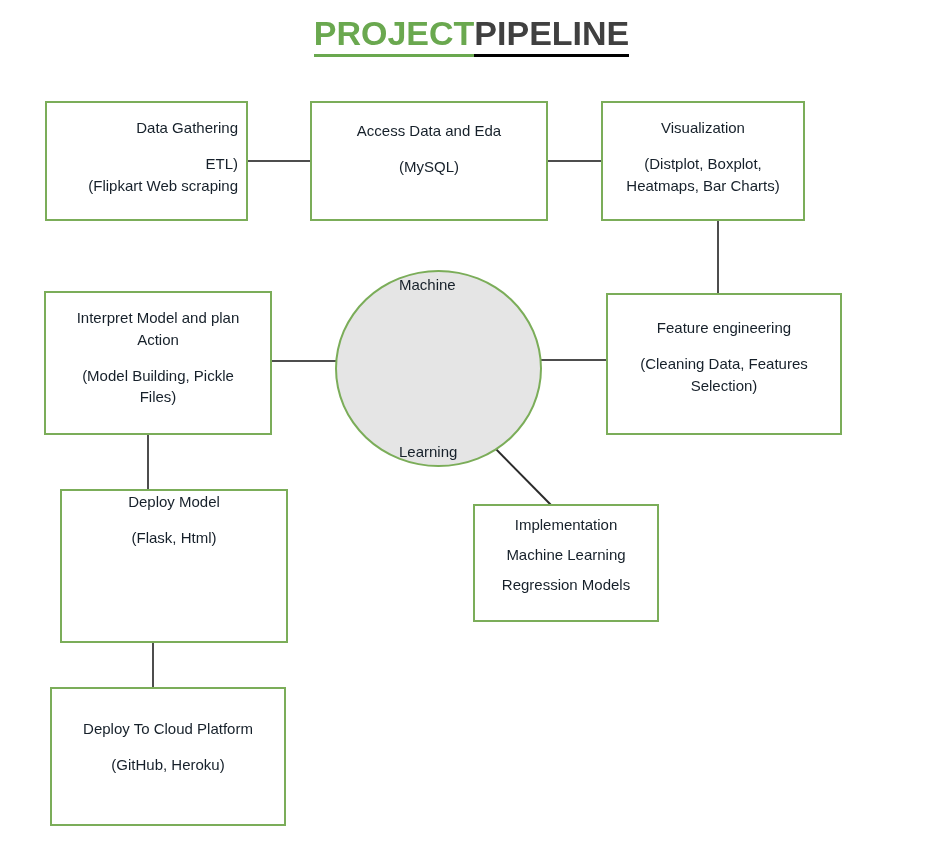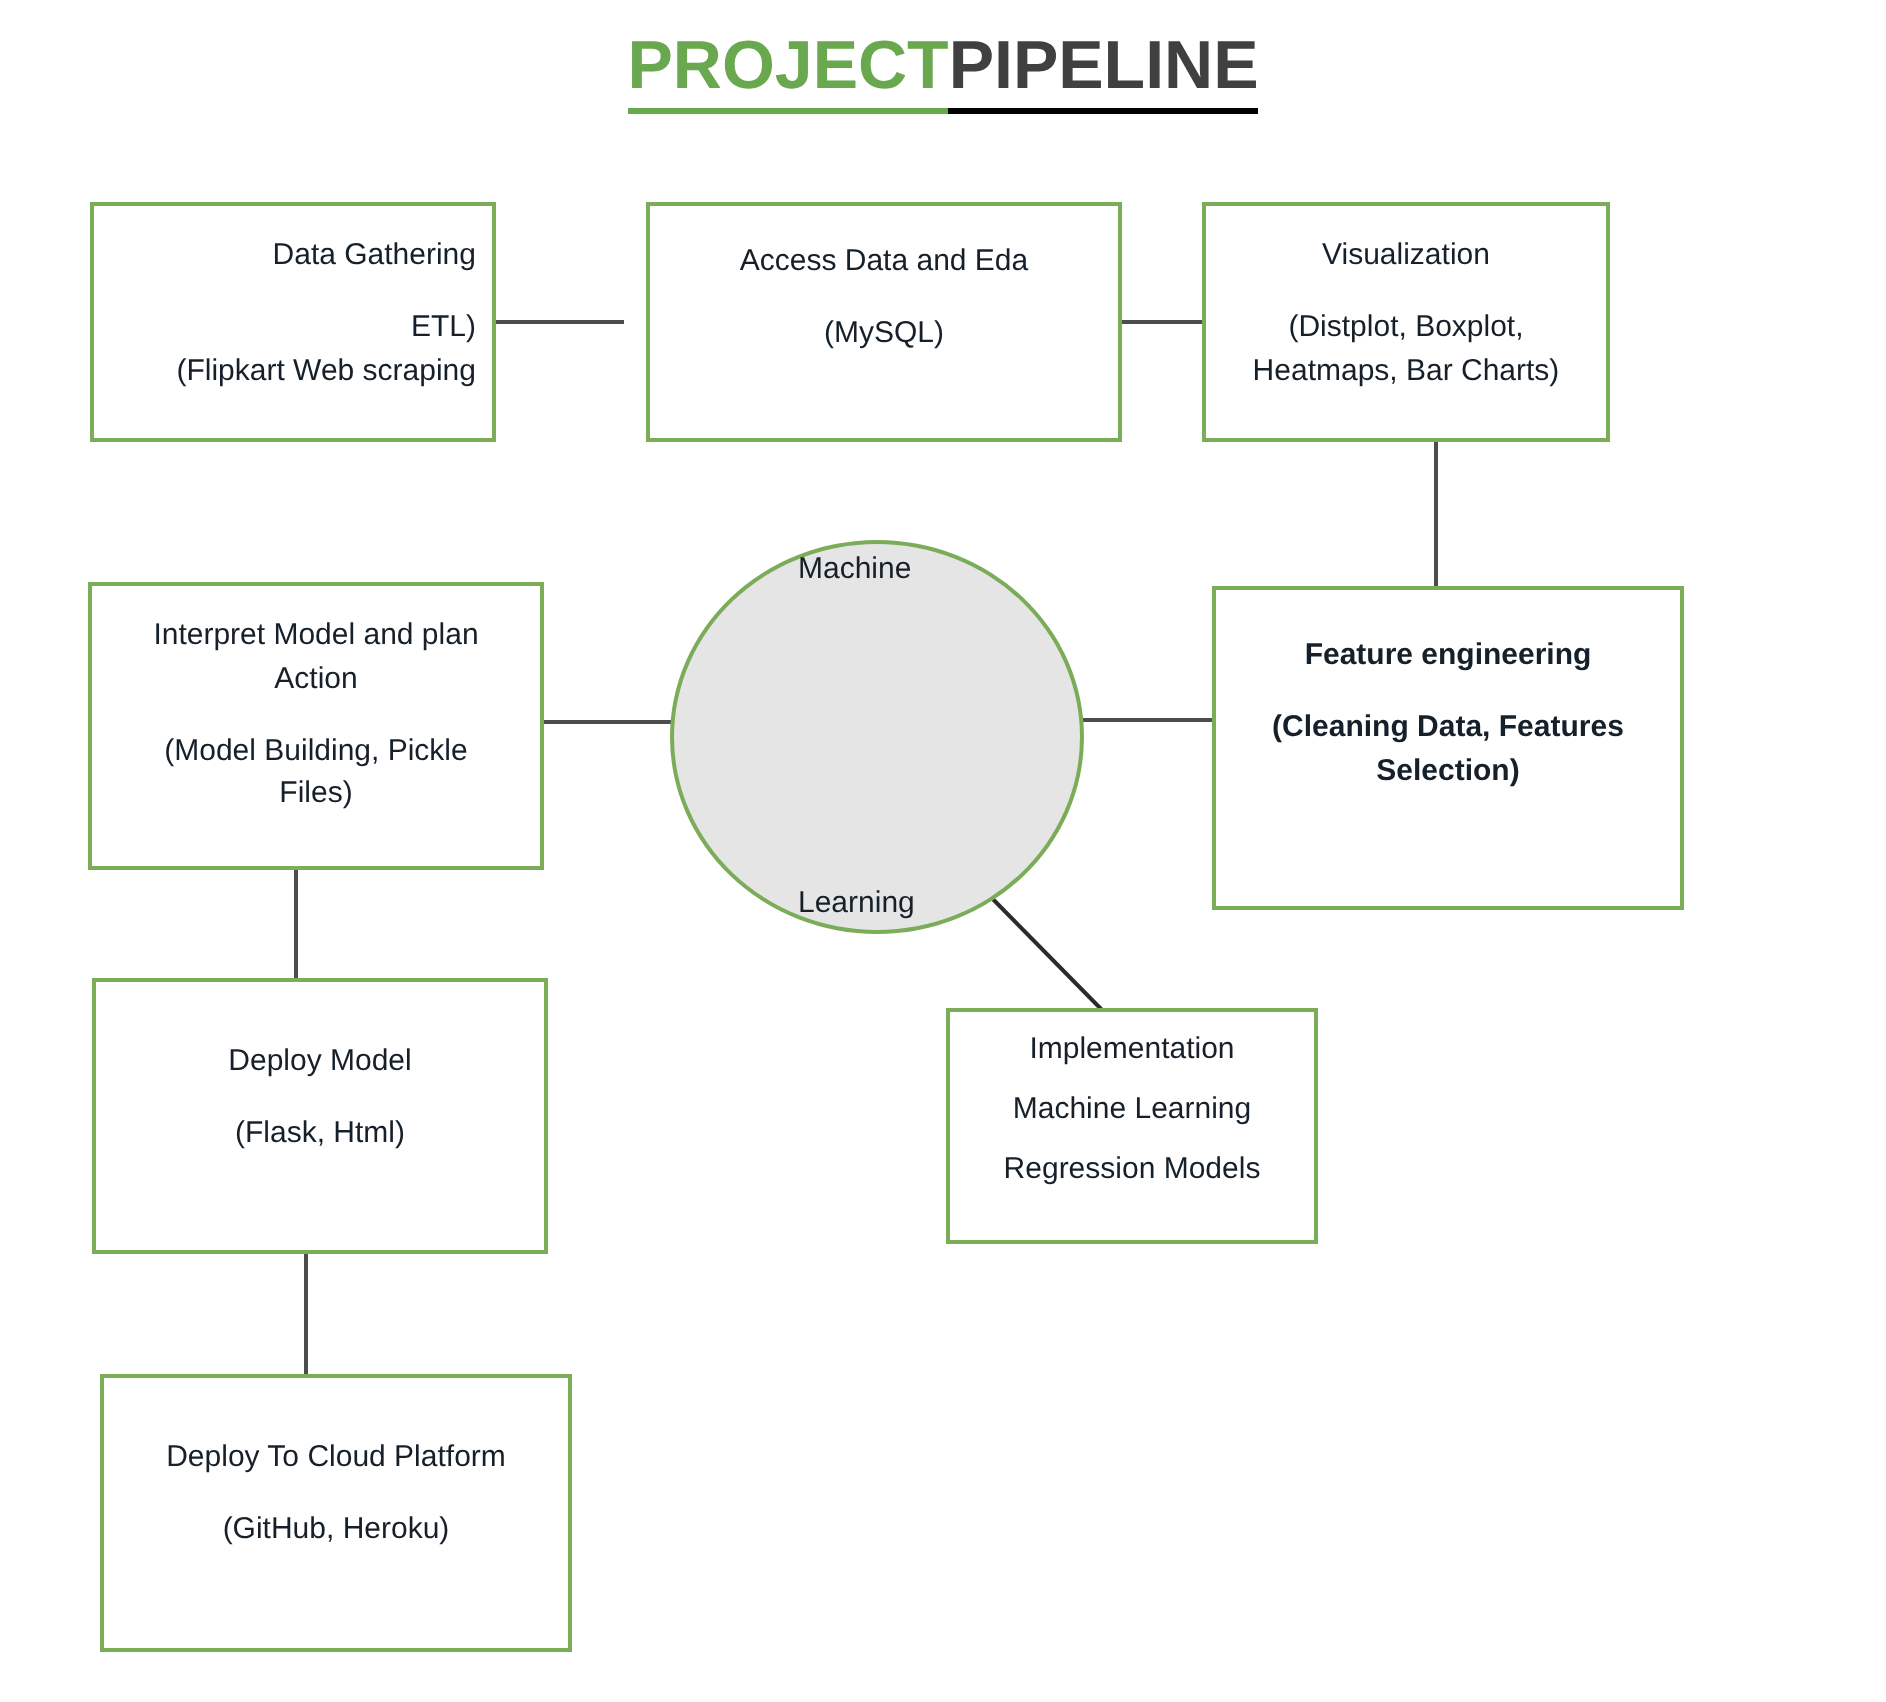--- a/index.html
+++ b/index.html
@@ -96,26 +96,26 @@
   .conn-h { height: 2px; }
   .conn-v { width: 2px; }
   .conn-diag {
     position: absolute;
     z-index: 1;
     overflow: visible;
   }
 
   
   #node-data-gathering   { left:45px;  top:101px; width:203px; height:120px; padding-top:14px;text-align:right; }
-  #node-access-data      { left:310px; top:101px; width:238px; height:120px; padding-top:17px;margin-left:13px; }
+  #node-access-data      { left:310px; top:101px; width:238px; height:120px; padding-top:17px; }
   #node-visualization    { left:601px; top:101px; width:204px; height:120px; padding-top:14px; }
   #node-interpret-model  { left:44px;  top:291px; width:228px; height:144px; padding-top:14px; }
   #node-machine-learning { left:335px; top:270px; width:207px; height:197px; }
-  #node-feature-eng      { left:606px; top:293px; width:236px; height:162px; padding-top:22px;font-weight:bold; }
-  #node-deploy-model     { left:46px;  top:489px; width:228px; height:138px; padding-top:29px; }
+  #node-feature-eng      { left:606px; top:293px; width:236px; height:142px; padding-top:22px; }
+  #node-deploy-model     { left:60px;  top:489px; width:228px; height:154px; }
   #node-implementation   { left:473px; top:504px; width:186px; height:118px; }
   #node-deploy-cloud     { left:50px;  top:687px; width:236px; height:139px; padding-top:29px; }
 
   #node-implementation .line { padding: 0 6px; margin-top: 8px; }
 </style>
 </head>
 <body>
 
 <div id="canvas">
 

